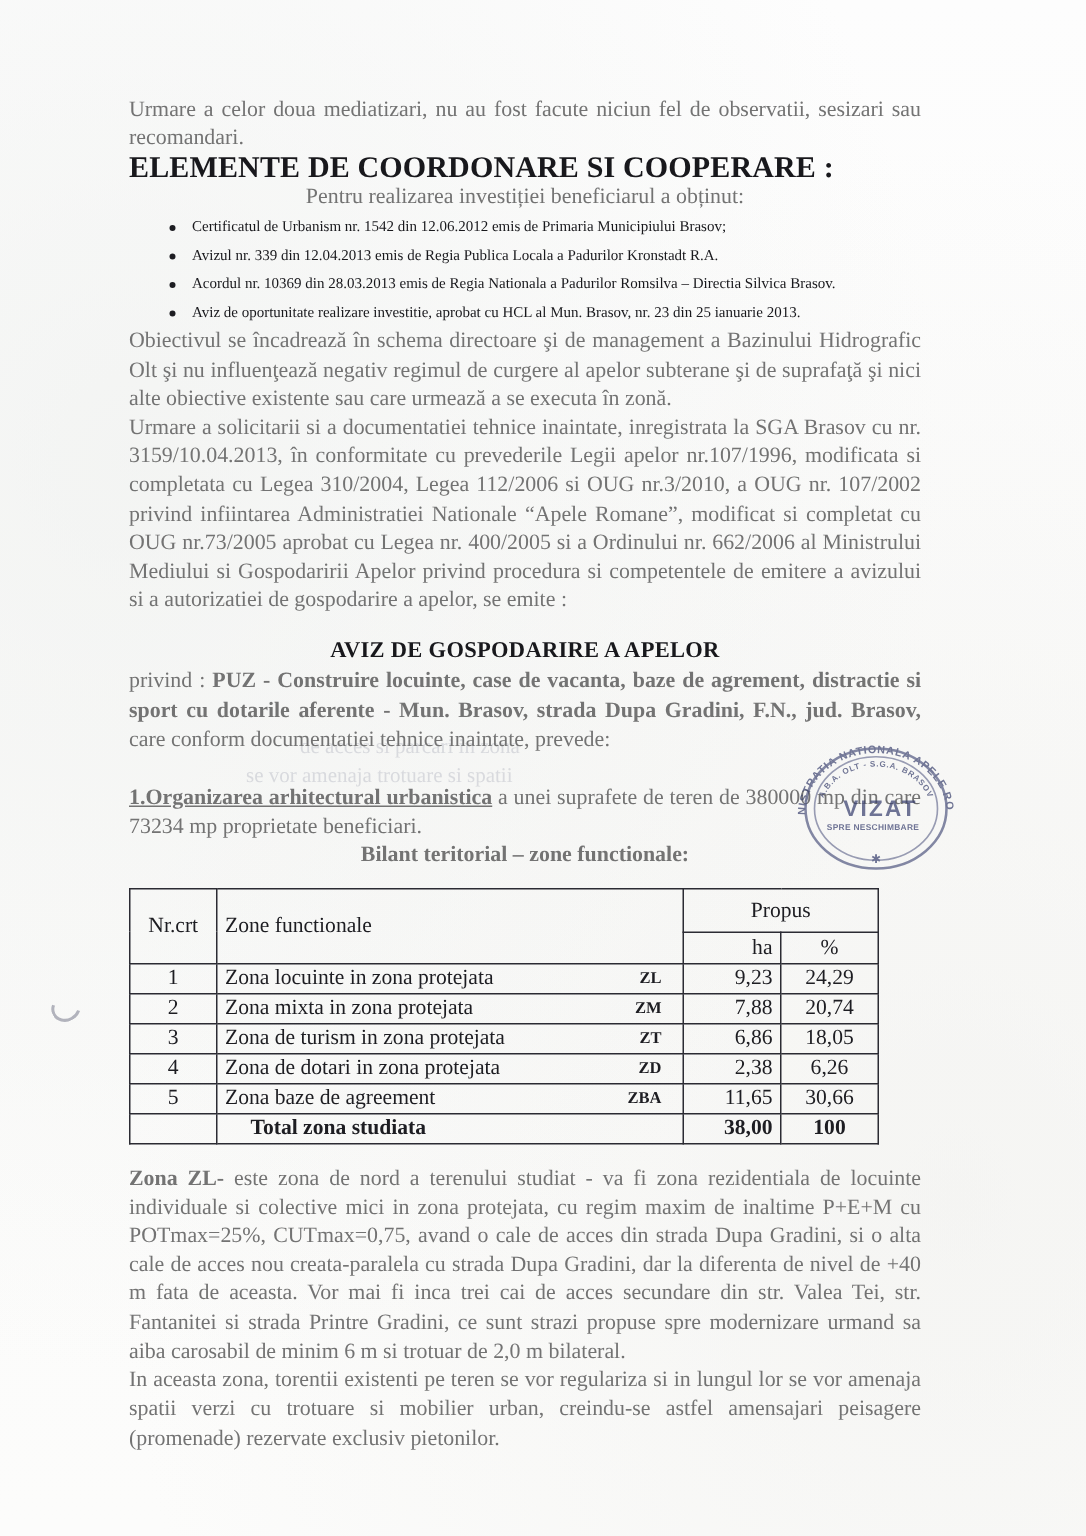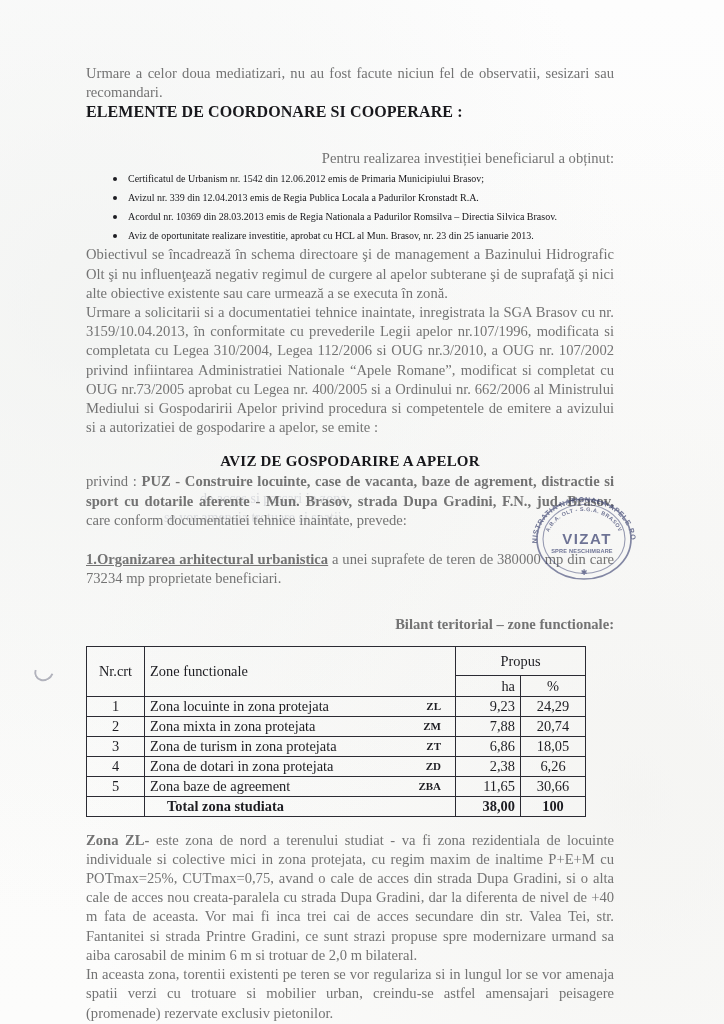--- a/index.html
+++ b/index.html
@@ -36,21 +36,21 @@
   }
   p, div.para {
     margin: 0;
     font-size: 14.6px;
     line-height: 19.2px;
     text-align: justify;
     text-justify: inter-word;
     color: #737373;
   }
   .bold { font-weight: bold; }
-  .nojust { text-align: right; margin-top: 27px; }
+  .nojust { text-align: center; }
   .ul { text-decoration: underline; }
 
   ul.bullets {
     margin: 0;
     padding: 0 0 0 42px;
     list-style: none;
   }
   ul.bullets li {
     position: relative;
     font-size: 10px;
@@ -64,21 +64,21 @@
     left: -15px;
     top: 8px;
     width: 4px;
     height: 4px;
     border-radius: 50%;
     background: #1d1d22;
   }
 
   h2.section-heading {
     margin: 0;
-    font-size: 16px;
+    font-size: 20px;
     line-height: 20px;
     font-weight: bold;
     letter-spacing: 0.1px;
   }
   h3.aviz-title {
     margin: 0;
     font-size: 15px;
     line-height: 21px;
     font-weight: bold;
     text-align: center;

